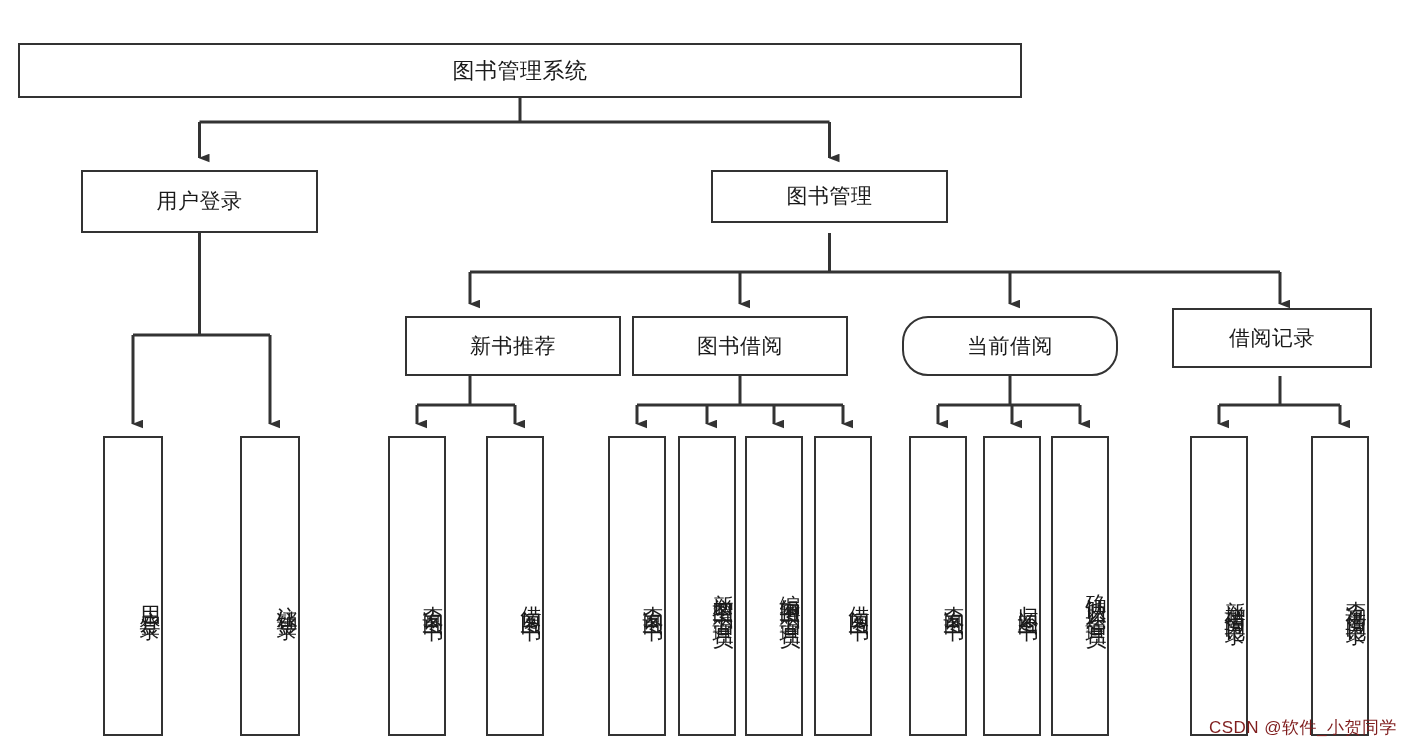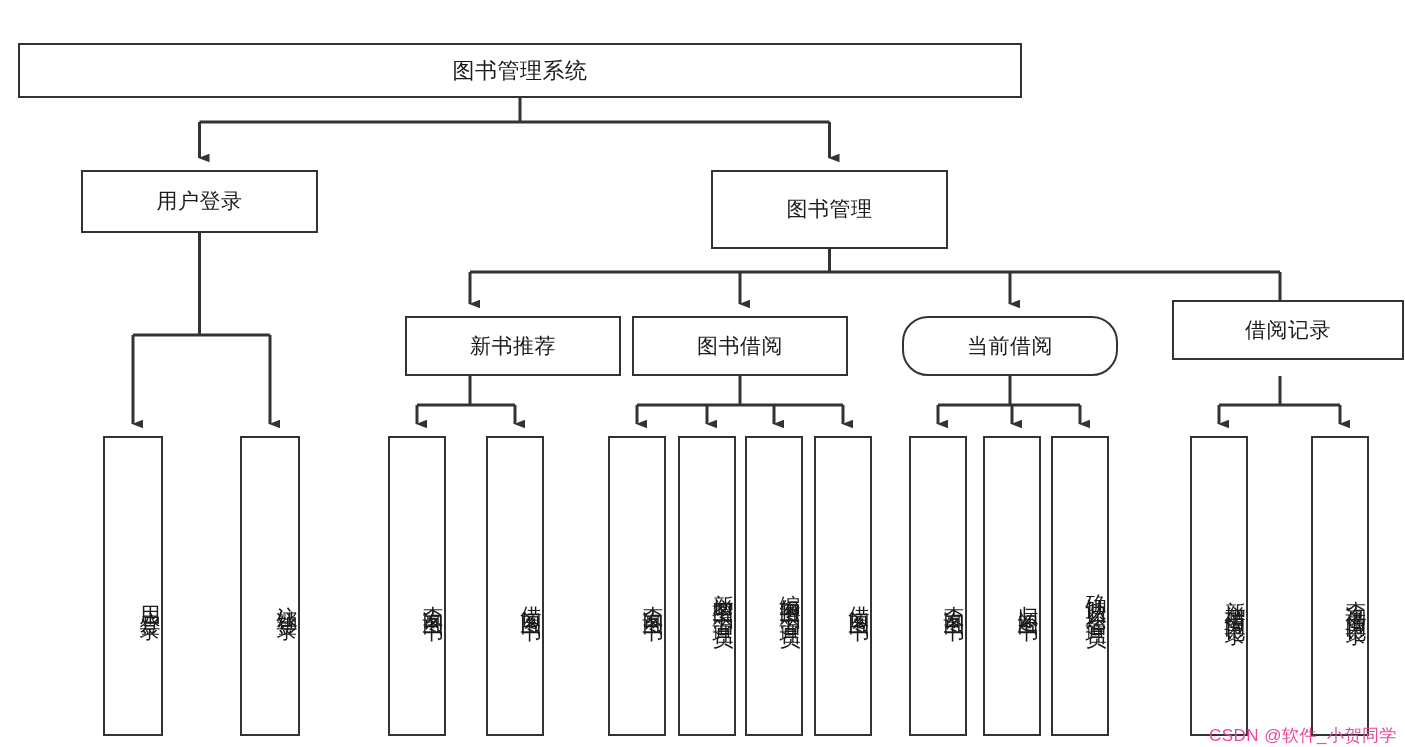--- a/index.html
+++ b/index.html
@@ -53,23 +53,23 @@
     align-items: flex-start;
     justify-content: center;
     white-space: nowrap;
   }
   .node-label {
     display: block;
   }
   .watermark {
     position: absolute;
     right: 8px;
-    bottom: 0;
+    bottom: 8px;
     font-size: 17px;
-    color: #ec4899;
+    color: #7f1d1d;
     letter-spacing: 0.5px;
     white-space: nowrap;
     user-select: none;
   }
 </style>
 </head>
 <body>
 
 <div id="diagram-root">
 
@@ -125,34 +125,34 @@
     </g>
   </svg>
 
   <div class="node h-node root-node" id="node-root" style="left: 18px; top: 11px; width: 1004px; height: 55px; margin-top: 32px;">
     <span class="node-label">图书管理系统</span>
   </div>
 
   <div class="node h-node" id="node-l2-0" style="left: 81px; top: 170px; width: 237px; height: 63px;">
     <span class="node-label">用户登录</span>
   </div>
-  <div class="node h-node" id="node-l2-1" style="left: 711px; top: 170px; width: 237px; height: 79px; font-family: Liberation Serif, serif;">
+  <div class="node h-node" id="node-l2-1" style="left: 711px; top: 170px; width: 237px; height: 53px; font-family: Liberation Serif, serif;">
     <span class="node-label">图书管理</span>
   </div>
 
   <div class="node h-node" id="node-l3-0" style="left: 362px; top: 316px; width: 216px; height: 60px; margin-left: 43px;">
     <span class="node-label">新书推荐</span>
   </div>
   <div class="node h-node" id="node-l3-1" style="left: 632px; top: 316px; width: 216px; height: 60px;">
     <span class="node-label">图书借阅</span>
   </div>
   <div class="node h-node" id="node-l3-2" style="left: 902px; top: 316px; width: 216px; height: 60px; border-radius: 26px;">
     <span class="node-label">当前借阅</span>
   </div>
-  <div class="node h-node" id="node-l3-3" style="left: 1172px; top: 300px; width: 232px; height: 60px;">
+  <div class="node h-node" id="node-l3-3" style="left: 1172px; top: 308px; width: 200px; height: 60px;">
     <span class="node-label">借阅记录</span>
   </div>
 
   <div class="node v-node" id="node-leaf-0" style="left: 103px; top: 436px; width: 60px; height: 300px;">
     <span class="node-label">用户登录</span>
   </div>
   <div class="node v-node" id="node-leaf-1" style="left: 240px; top: 436px; width: 60px; height: 300px;">
     <span class="node-label">注销登录</span>
   </div>
   <div class="node v-node" id="node-leaf-2" style="left: 388px; top: 436px; width: 58px; height: 300px;">

